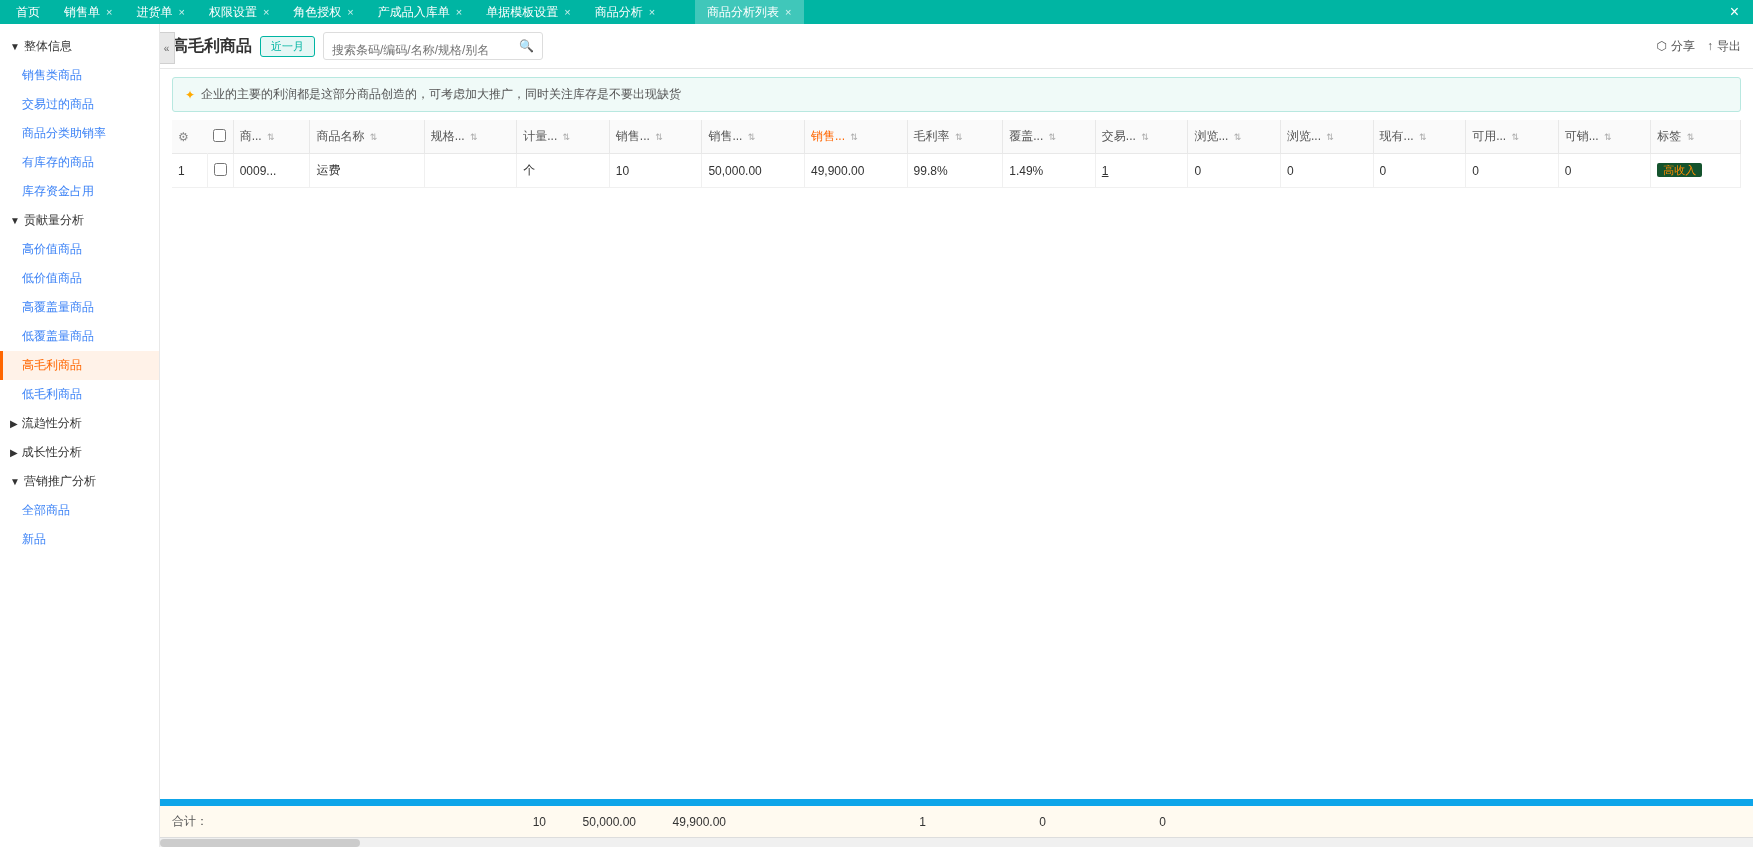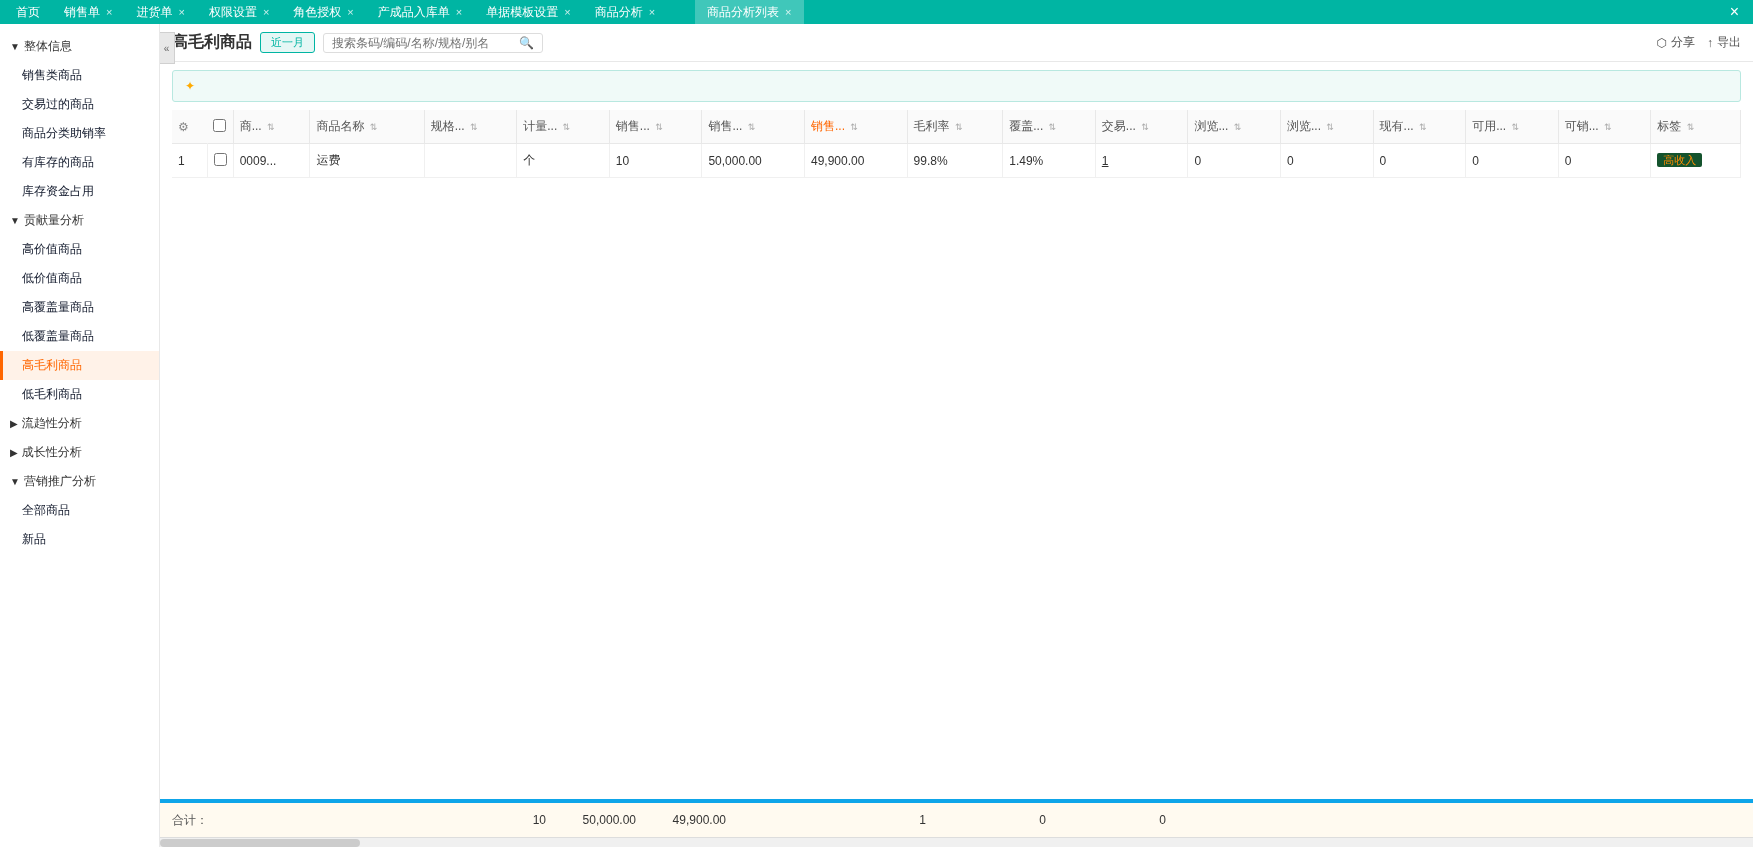--- a/index.html
+++ b/index.html
@@ -61,21 +61,21 @@
       display: flex;
       align-items: center;
       padding: 6px 10px;
       color: #333;
       font-size: 12px;
       cursor: pointer;
     }
     .sidebar-group-header .arrow { margin-right: 4px; font-size: 10px; }
     .sidebar-item {
       padding: 6px 10px 6px 22px;
-      color: #0f172a;
+      color: #3b82f6;
       cursor: pointer;
       white-space: nowrap;
       overflow: hidden;
       text-overflow: ellipsis;
     }
     .sidebar-item.active {
       background: #fff2e8;
       color: #ff6600;
       border-left: 3px solid #ff6600;
       padding-left: 19px;
@@ -141,20 +141,21 @@
       padding: 2px 8px;
       flex: 1;
       max-width: 220px;
     }
     .search-input-wrap input {
       border: none;
       outline: none;
       font-size: 12px;
       color: #999;
       width: 100%;
+      margin-top: 8px;
     }
     .search-icon { color: #999; cursor: pointer; }
     .header-actions {
       display: flex;
       align-items: center;
       gap: 12px;
       margin-left: auto;
     }
     .action-btn {
       display: flex;
@@ -225,21 +226,21 @@
       text-decoration: underline;
       color: #333;
       cursor: pointer;
     }
 
     
     .footer-bar {
       display: flex;
       align-items: center;
       height: 38px;
-      border-top: 4px solid #0ea5e9;
+      border-top: 7px solid #0ea5e9;
       background: #fffaf0;
       padding: 0 12px;
       flex-shrink: 0;
       font-size: 12px;
       color: #555;
     }
     .footer-bar .total-label {
       width: 120px;
     }
     .footer-cells {
@@ -404,20 +405,21 @@
         </div>
         <div class="action-btn">
           <span>↑</span>
           <span>导出</span>
         </div>
       </div>
     </div>
 
     <div class="info-banner">
       <span class="info-icon">✦</span>
+      <span>企业的主要的利润都是这部分商品创造的，可考虑加大推广，同时关注库存是不要出现缺货</span>
     </div>
 
     <div class="table-wrap">
       <table>
         <thead>
           <tr>
             <th>
               <span class="gear-icon">⚙</span>
             </th>
             <th class="checkbox-col">

